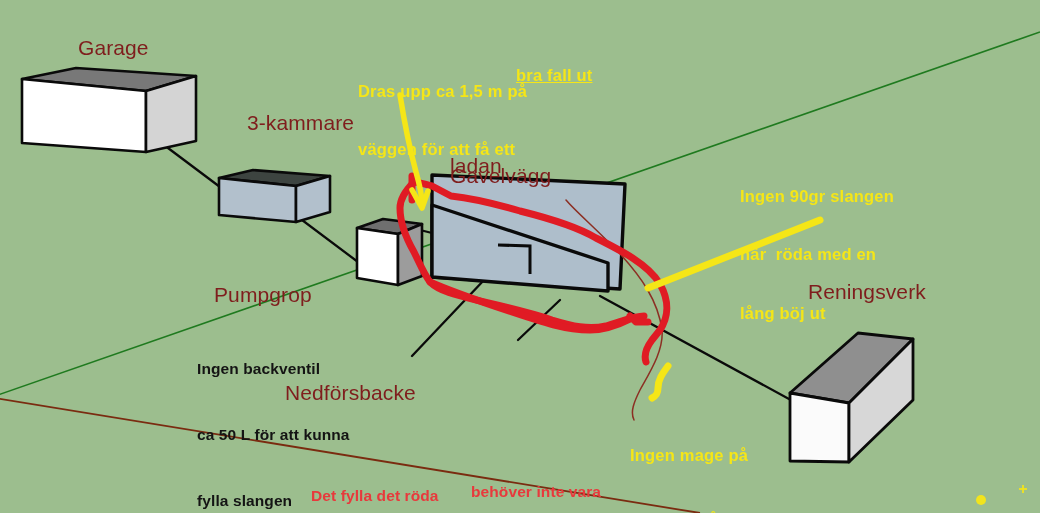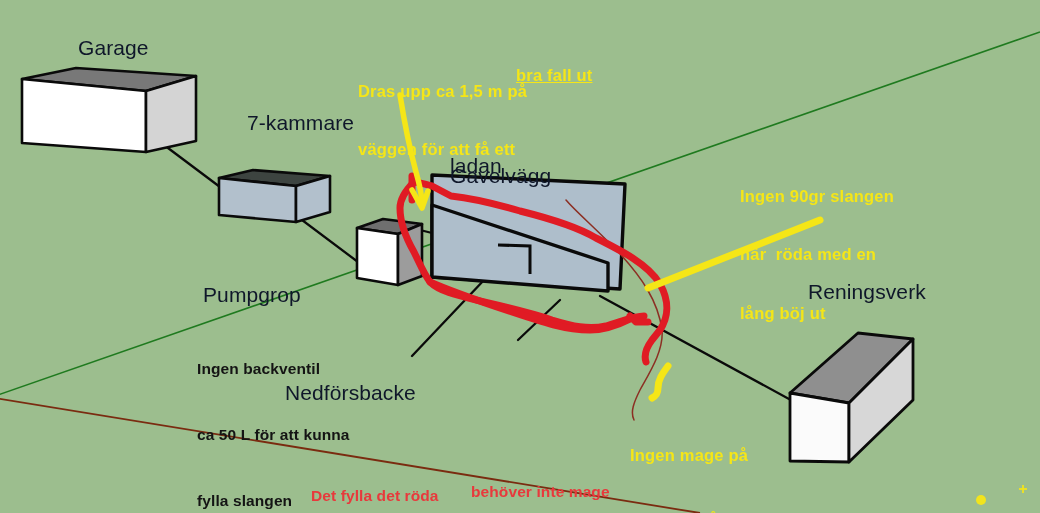--- a/index.html
+++ b/index.html
@@ -21,21 +21,21 @@
     width: 1040px;
     height: 513px;
   }
   .lbl {
     position: absolute;
     white-space: pre;
     line-height: 1.18;
   }
   
   .lbl-gray {
-    color: #0f172a;
+    color: #7f1d1d;
     font-size: 21px;
     font-weight: 400;
     letter-spacing: 0.1px;
   }
   
   .lbl-yellow {
     color: #f5e617;
     font-size: 16.5px;
     font-weight: bold;
     letter-spacing: 0.2px;
@@ -156,24 +156,24 @@
     <g>
       <circle cx="981" cy="500" r="5" fill="#f2e41d"></circle>
       <g stroke="#f2e41d" stroke-width="1.8">
         <line x1="1019" y1="489" x2="1027" y2="489"></line>
         <line x1="1023" y1="485" x2="1023" y2="493"></line>
       </g>
     </g>
   </svg>
 
   <div class="lbl lbl-gray" style="left:78px;  top:36px;">Garage</div>
-  <div class="lbl lbl-gray" style="left:247px; top:111px;">7-kammare</div>
+  <div class="lbl lbl-gray" style="left:247px; top:111px;">3-kammare</div>
   <div class="lbl lbl-gray" style="left:450px; top:131px;margin-top:33px;">Gavelvägg</div>
   <div class="lbl lbl-gray" style="left:450px; top:154px; z-index:0;">ladan</div>
-  <div class="lbl lbl-gray" style="left:203px; top:283px;">Pumpgrop</div>
+  <div class="lbl lbl-gray" style="left:214px; top:283px;">Pumpgrop</div>
   <div class="lbl lbl-gray" style="left:285px; top:381px;">Nedförsbacke</div>
   <div class="lbl lbl-gray" style="left:808px; top:280px;">Reningsverk</div>
 
   <div class="lbl lbl-yellow" style="left:358px; top:43px;">
     <span class="lbl-row">Dras upp ca 1,5 m på</span>
     <span class="lbl-row">väggen för att få ett</span>
   </div>
   <div class="lbl lbl-yellow" style="left:516px; top:66px;text-decoration:underline;">bra fall ut</div>
 
   <div class="lbl lbl-yellow" style="left:740px; top:148px;">
@@ -196,18 +196,18 @@
     <span class="lbl-row">fylla slangen</span>
   </div>
 
   <div class="lbl lbl-red" style="left:311px; top:427px; line-height:1.78;">
     <span class="lbl-row">Det fylla det röda</span>
     
     
   </div>
 
   <div class="lbl lbl-red" style="left:471px; top:423px; line-height:1.78;">
-    <span class="lbl-row">behöver inte mage</span>
+    <span class="lbl-row">behöver inte vara</span>
     
     
   </div>
 
 </div>
 
 </body></html>

